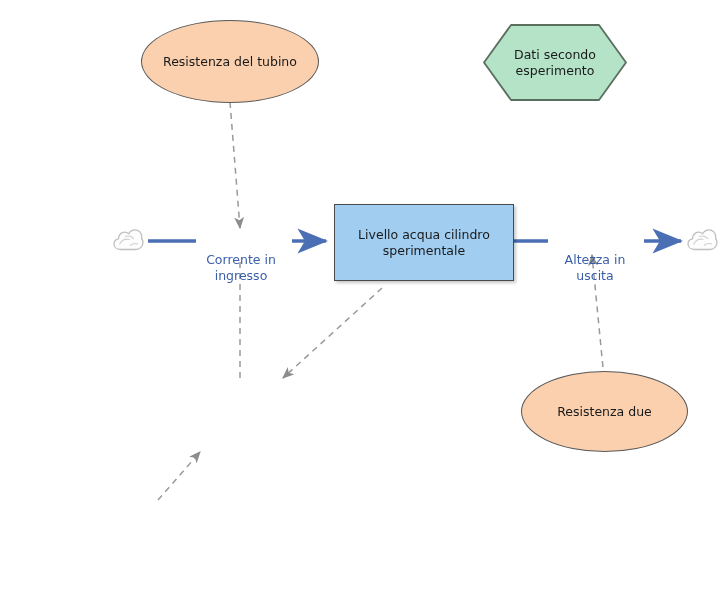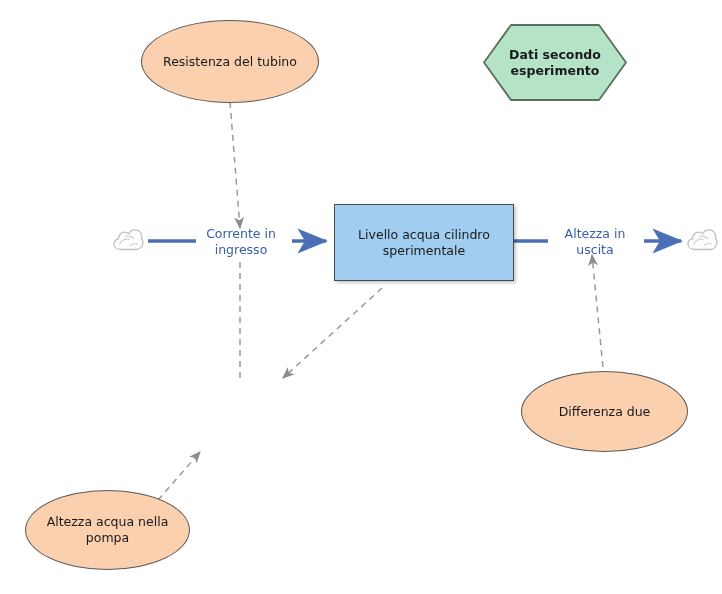--- a/index.html
+++ b/index.html
@@ -70,20 +70,21 @@
   }
   .flow-label {
     position: absolute;
     color: #3a5ea8;
     font-size: 12.5px;
     text-align: center;
     line-height: 1.3;
     display: flex;
     align-items: center;
     justify-content: center;
+    margin-top: 26px;
   }
   .cloud {
     position: absolute;
     width: 32px;
     height: 28px;
   }
 </style>
 </head>
 <body>
 
@@ -161,33 +162,30 @@
   </div>
 
   <div class="flow-label" style="left:548px; top:222px; width:94px; height:40px;">
     <span>Altezza in uscita</span>
   </div>
 
   <div class="node ellipse-node" style="left:141px; top:20px; width:178px; height:83px;">
     <span class="node-label">Resistenza del tubino</span>
   </div>
 
-  <div class="node hexagon-node" style="left:482px; top:23px; width:146px; height:79px;font-weight:bold;">
+  <div class="node hexagon-node" style="left:482px; top:23px; width:146px; height:79px;">
     <svg class="hex-shape" viewBox="0 0 146 79" preserveAspectRatio="none" xmlns="http://www.w3.org/2000/svg">
       <polygon points="29,2 117,2 144,39.5 117,77 29,77 2,39.5" fill="#B4E3C8" stroke="#5A6E5E" stroke-width="1.8" stroke-linejoin="round"></polygon>
     </svg>
     <span class="node-label" style="padding:0 16px;">Dati secondo esperimento</span>
   </div>
 
   <div class="node stock-node" style="left:334px; top:204px; width:180px; height:77px;">
     <span class="node-label" style="padding:0 8px;">Livello acqua cilindro sperimentale</span>
   </div>
 
 
   <div class="node ellipse-node" style="left:521px; top:371px; width:167px; height:81px;">
-    <span class="node-label">Differenza due</span>
+    <span class="node-label">Resistenza due</span>
   </div>
 
-  <div class="node ellipse-node" style="left:25px; top:490px; width:165px; height:80px;">
-    <span class="node-label">Altezza acqua nella pompa</span>
-  </div>
 
 </div>
 
 </body></html>

